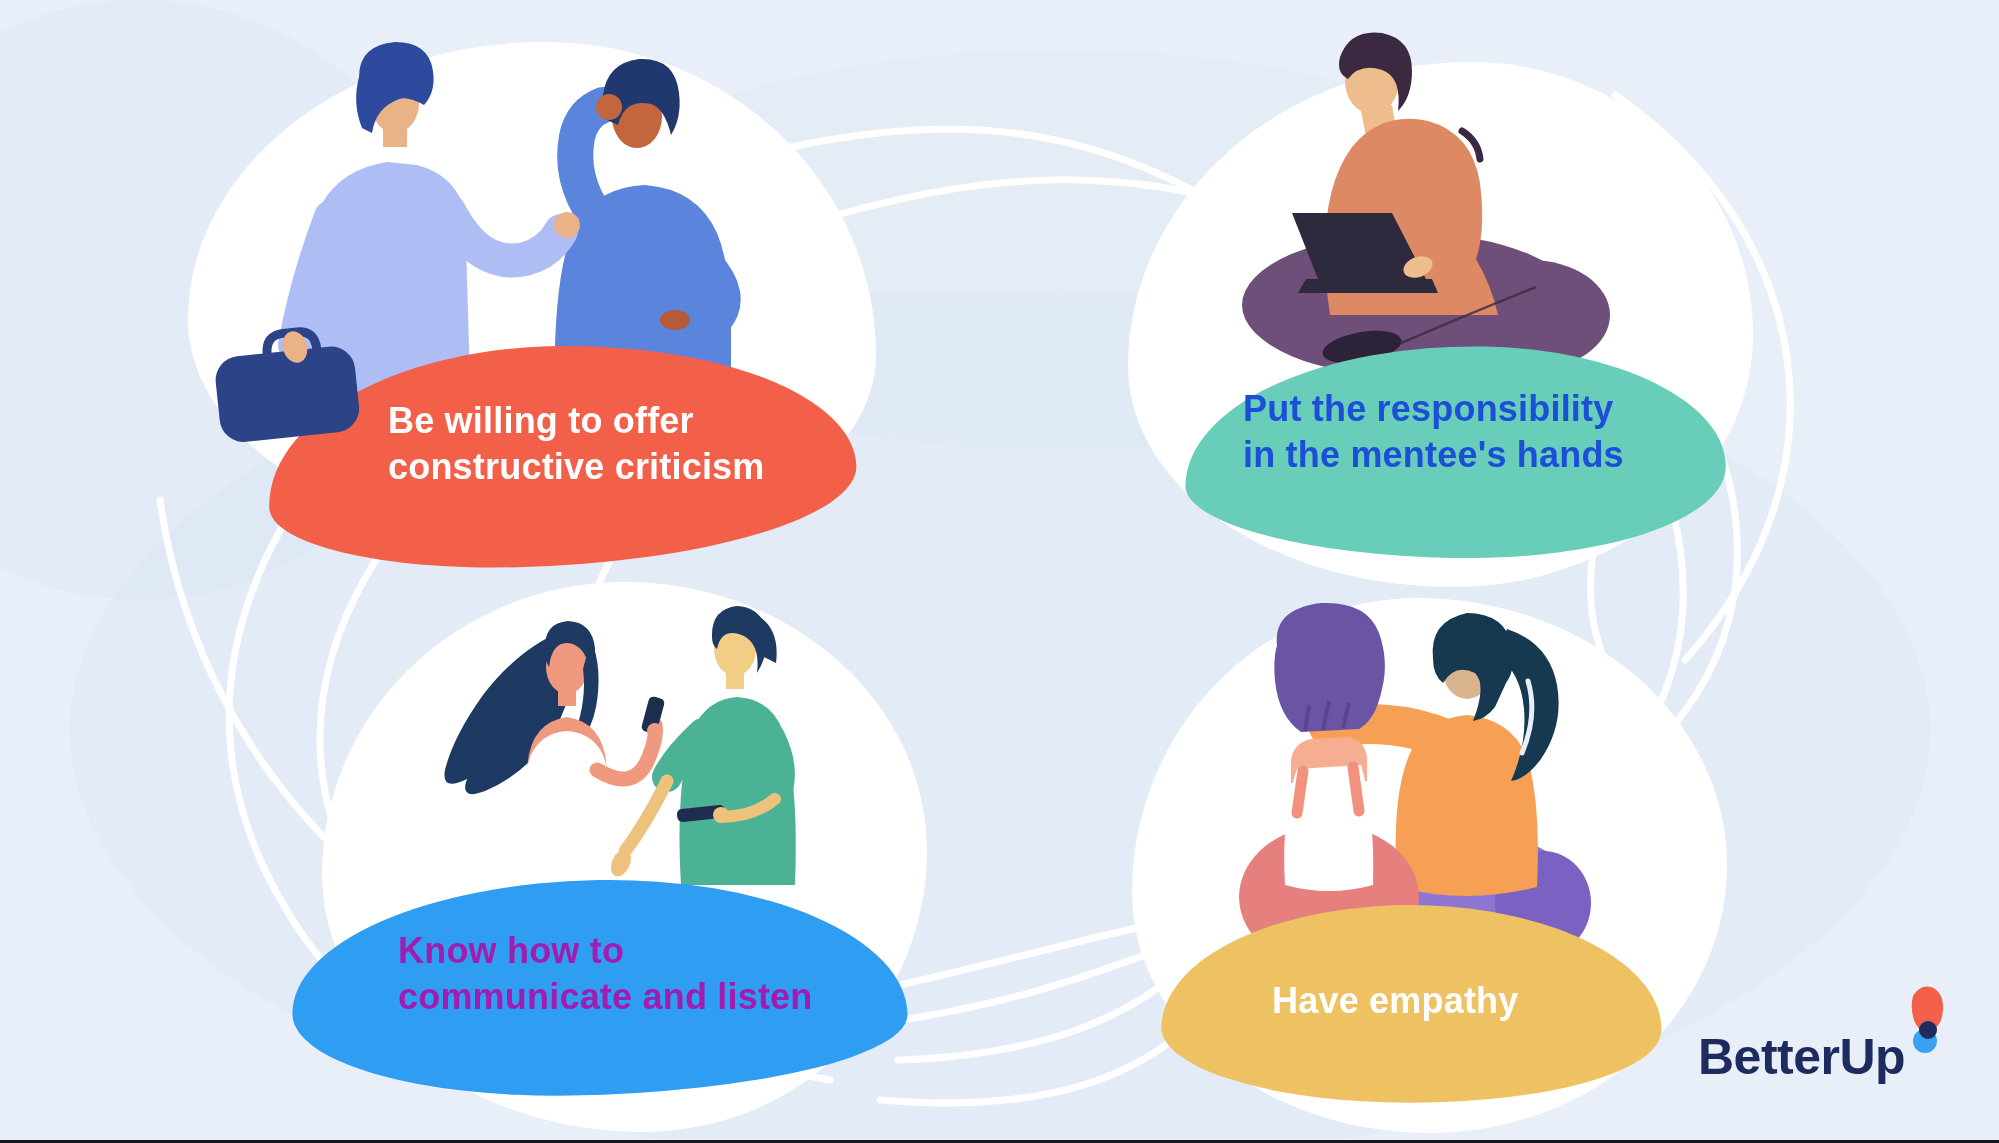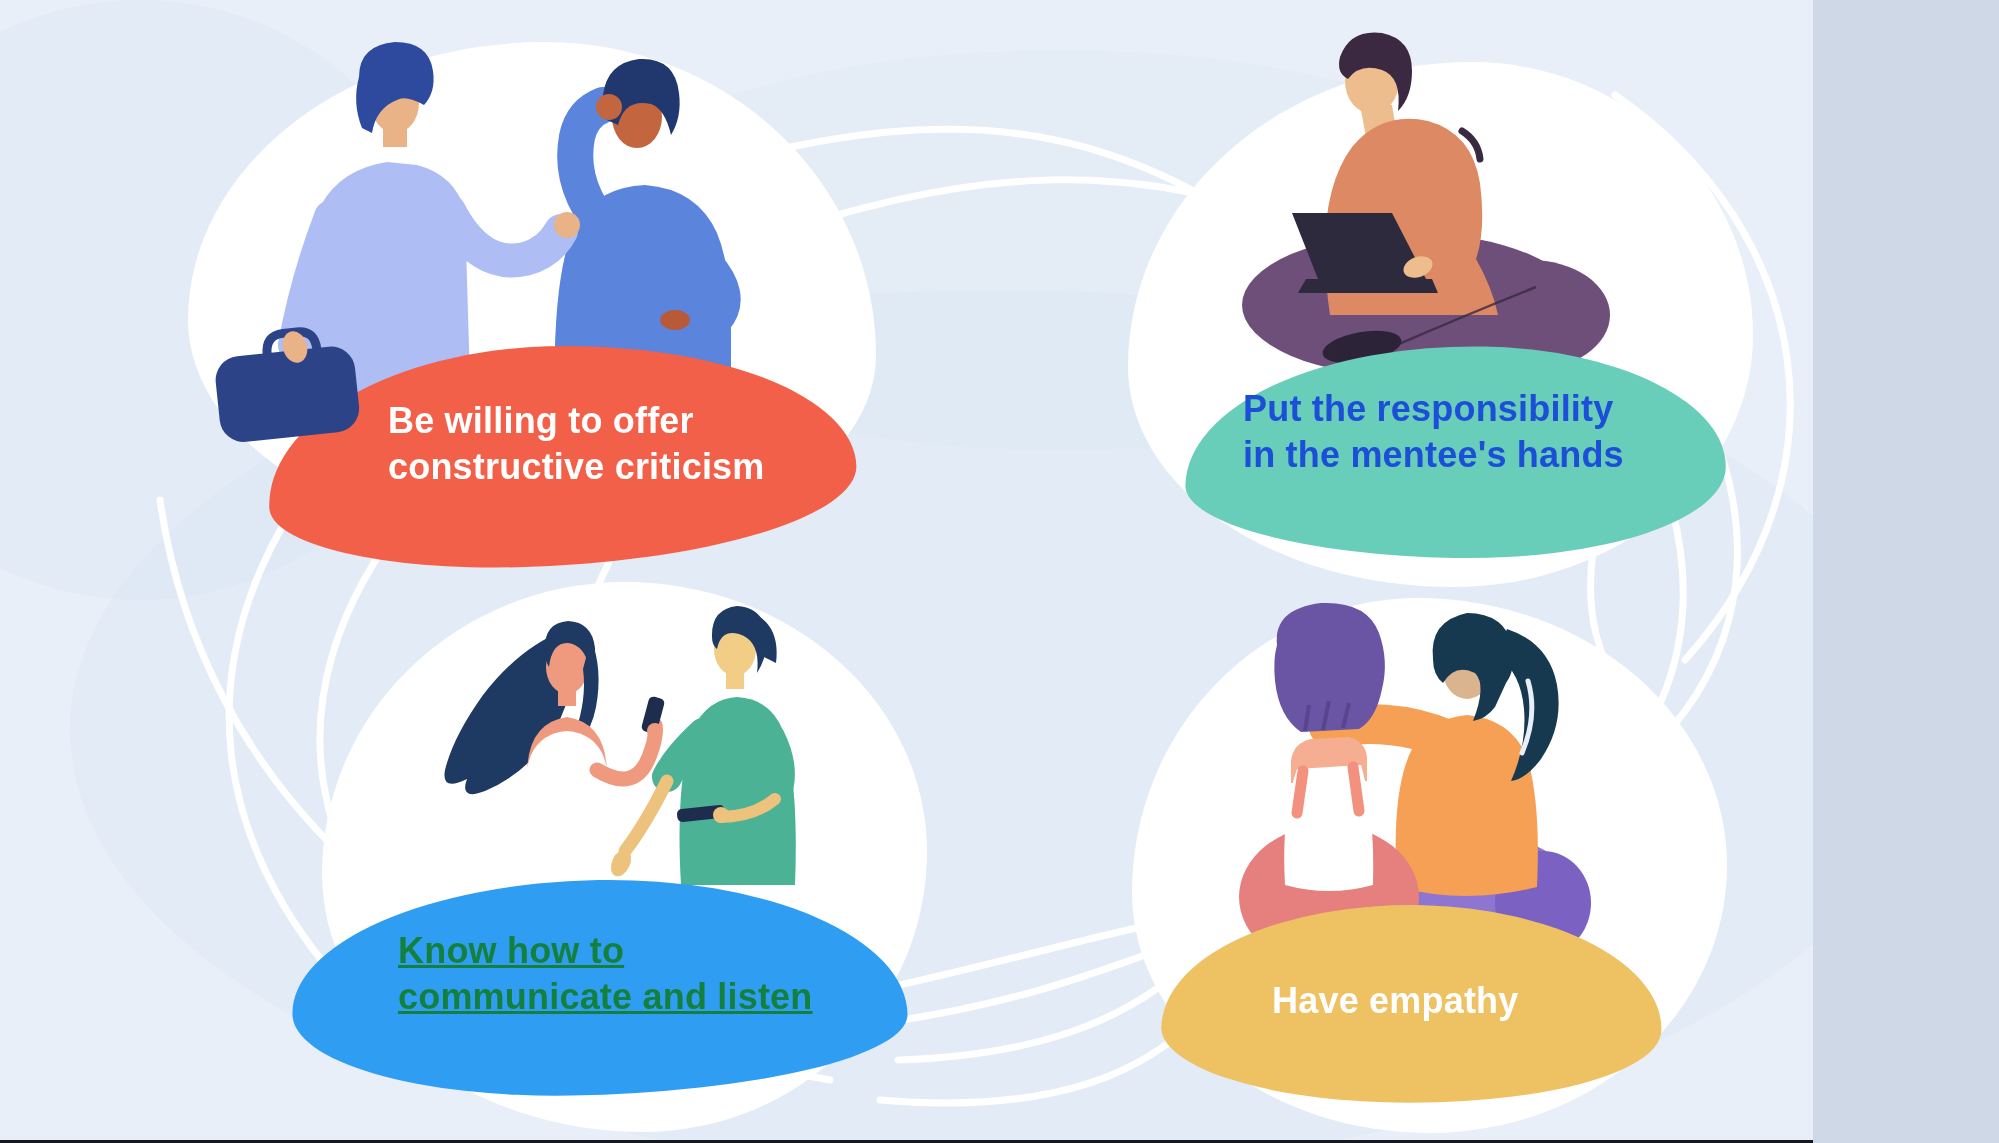--- a/index.html
+++ b/index.html
@@ -1,17 +1,17 @@
 <!DOCTYPE html>
 <html><head>
 <meta charset="utf-8">
 <style>
   html,body{margin:0;padding:0;background:#cfd8e6;}
   .canvas{
-    position:relative;width:1813px;height:1143px;overflow:hidden;
+    position:relative;width:1999px;height:1143px;overflow:hidden;
     font-family:"Liberation Sans",sans-serif;
   }
   svg.layer{position:absolute;left:0;top:0;}
   .white-blob{position:absolute;background:#ffffff;}
   .wb-tl{left:188px;top:42px;width:688px;height:505px;border-radius:52% 48% 45% 55% / 55% 62% 38% 45%;}
   .wb-tr{left:1128px;top:62px;width:625px;height:525px;border-radius:55% 45% 48% 52% / 58% 52% 48% 42%;}
   .wb-bl{left:322px;top:582px;width:605px;height:550px;border-radius:50% 50% 47% 53% / 53% 49% 51% 47%;}
   .wb-br{left:1132px;top:598px;width:595px;height:535px;border-radius:48% 52% 50% 50% / 55% 50% 50% 45%;}
   .illus{position:absolute;overflow:visible;}
   .card-blob{position:absolute;}
@@ -143,32 +143,33 @@
 
   <div class="card-blob cb-1" style="background: rgb(243, 96, 74);"></div>
   <div class="card-blob cb-2" style="background: rgb(104, 205, 185);"></div>
   <div class="card-blob cb-3" style="background: rgb(47, 158, 242);"></div>
   <div class="card-blob cb-4" style="background: rgb(238, 193, 98);"></div>
 
   <div class="card-label cl-1" style="color: rgb(255, 255, 255);">Be willing to offer
 constructive criticism</div>
   <div class="card-label cl-2" style="color: #1d4ed8;">Put the responsibility
 in the mentee's hands</div>
-  <div class="card-label cl-3" style="color: #15803d; text-decoration: underline;">Know how to
+  <div class="card-label cl-3" style="color: #a21caf;">Know how to
 communicate and listen</div>
   <div class="card-label cl-4" style="color: rgb(255, 255, 255);">Have empathy</div>
 
   <svg class="illus" style="left:200px;top:325px" width="175" height="135" viewBox="0 0 175 135">
     <g transform="rotate(-6 90 75)">
       <path d="M72 28 Q72 8 90 8 L104 8 Q122 8 122 28" stroke="#2c4487" stroke-width="9" fill="none"></path>
       <rect x="18" y="26" width="140" height="86" rx="24" fill="#2c4487"></rect>
     </g>
     <ellipse cx="95" cy="22" rx="12" ry="16" fill="#e9b287" transform="rotate(-15 95 22)"></ellipse>
   </svg>
 
+  <div class="logo-text" style="color: rgb(29, 43, 95);">BetterUp</div>
   <svg class="illus" style="left:1903px;top:984px" width="48" height="76" viewBox="0 0 48 76">
     <path d="M10 12 Q17 0 28 3 Q41 8 40 26 Q39 42 28 47 Q16 50 11 36 Q7 24 10 12 Z" fill="#f3604a"></path>
     <circle cx="22" cy="57" r="12" fill="#3aa0f2"></circle>
     <circle cx="25" cy="46" r="9" fill="#1d2b5f"></circle>
   </svg>
 
   <div class="bottom-edge" style="background: rgb(21, 24, 30);"></div>
 </div>
 
 </body></html>

